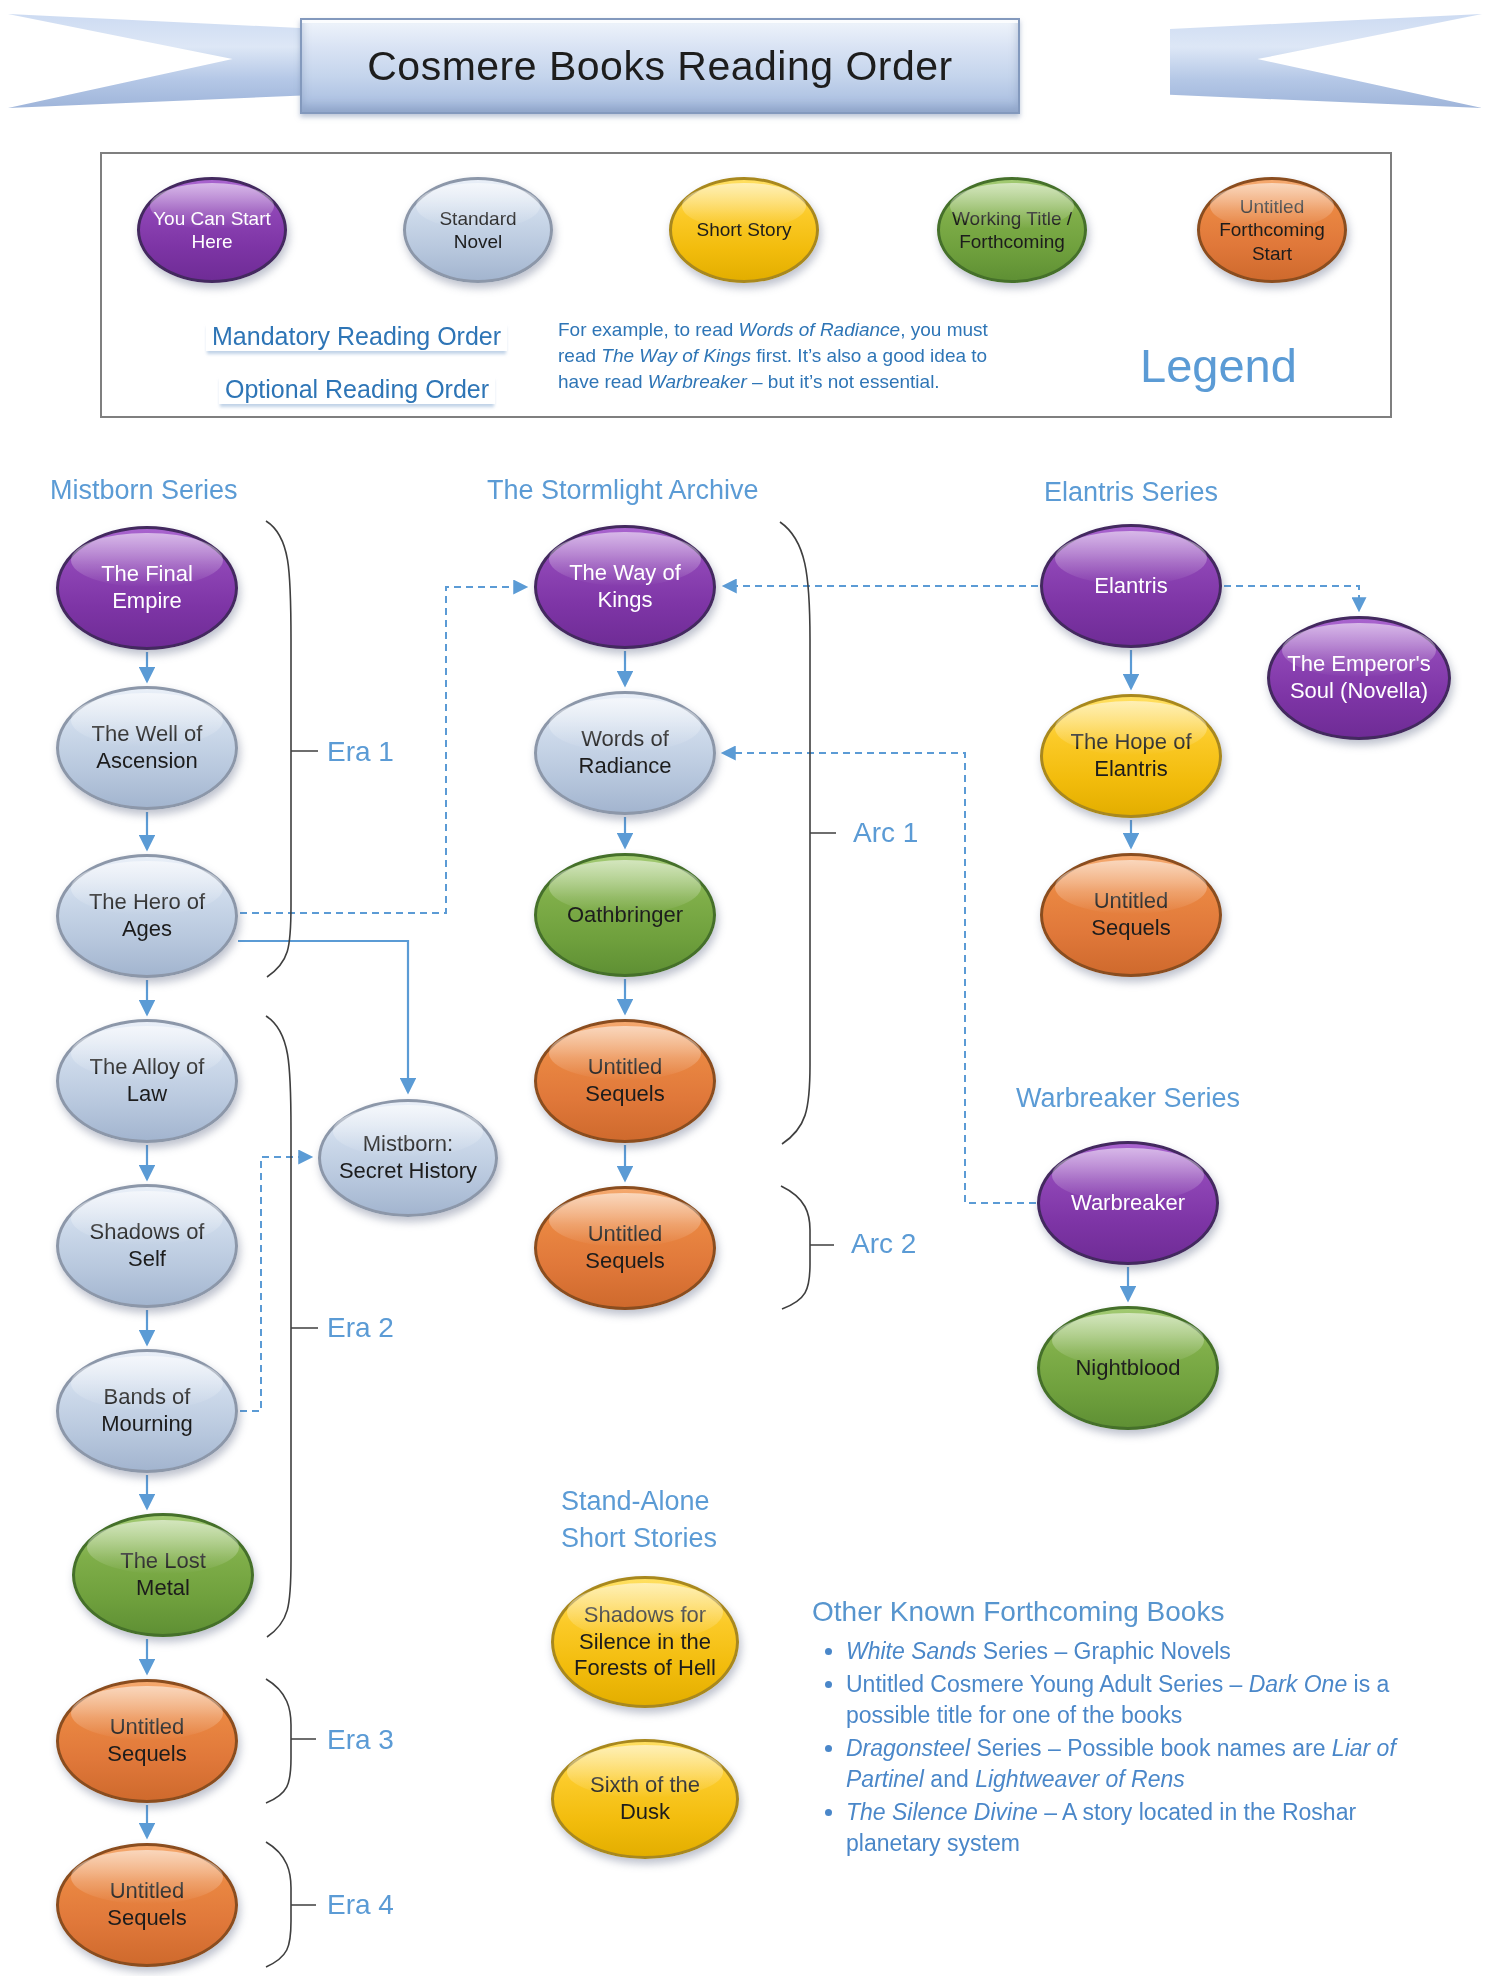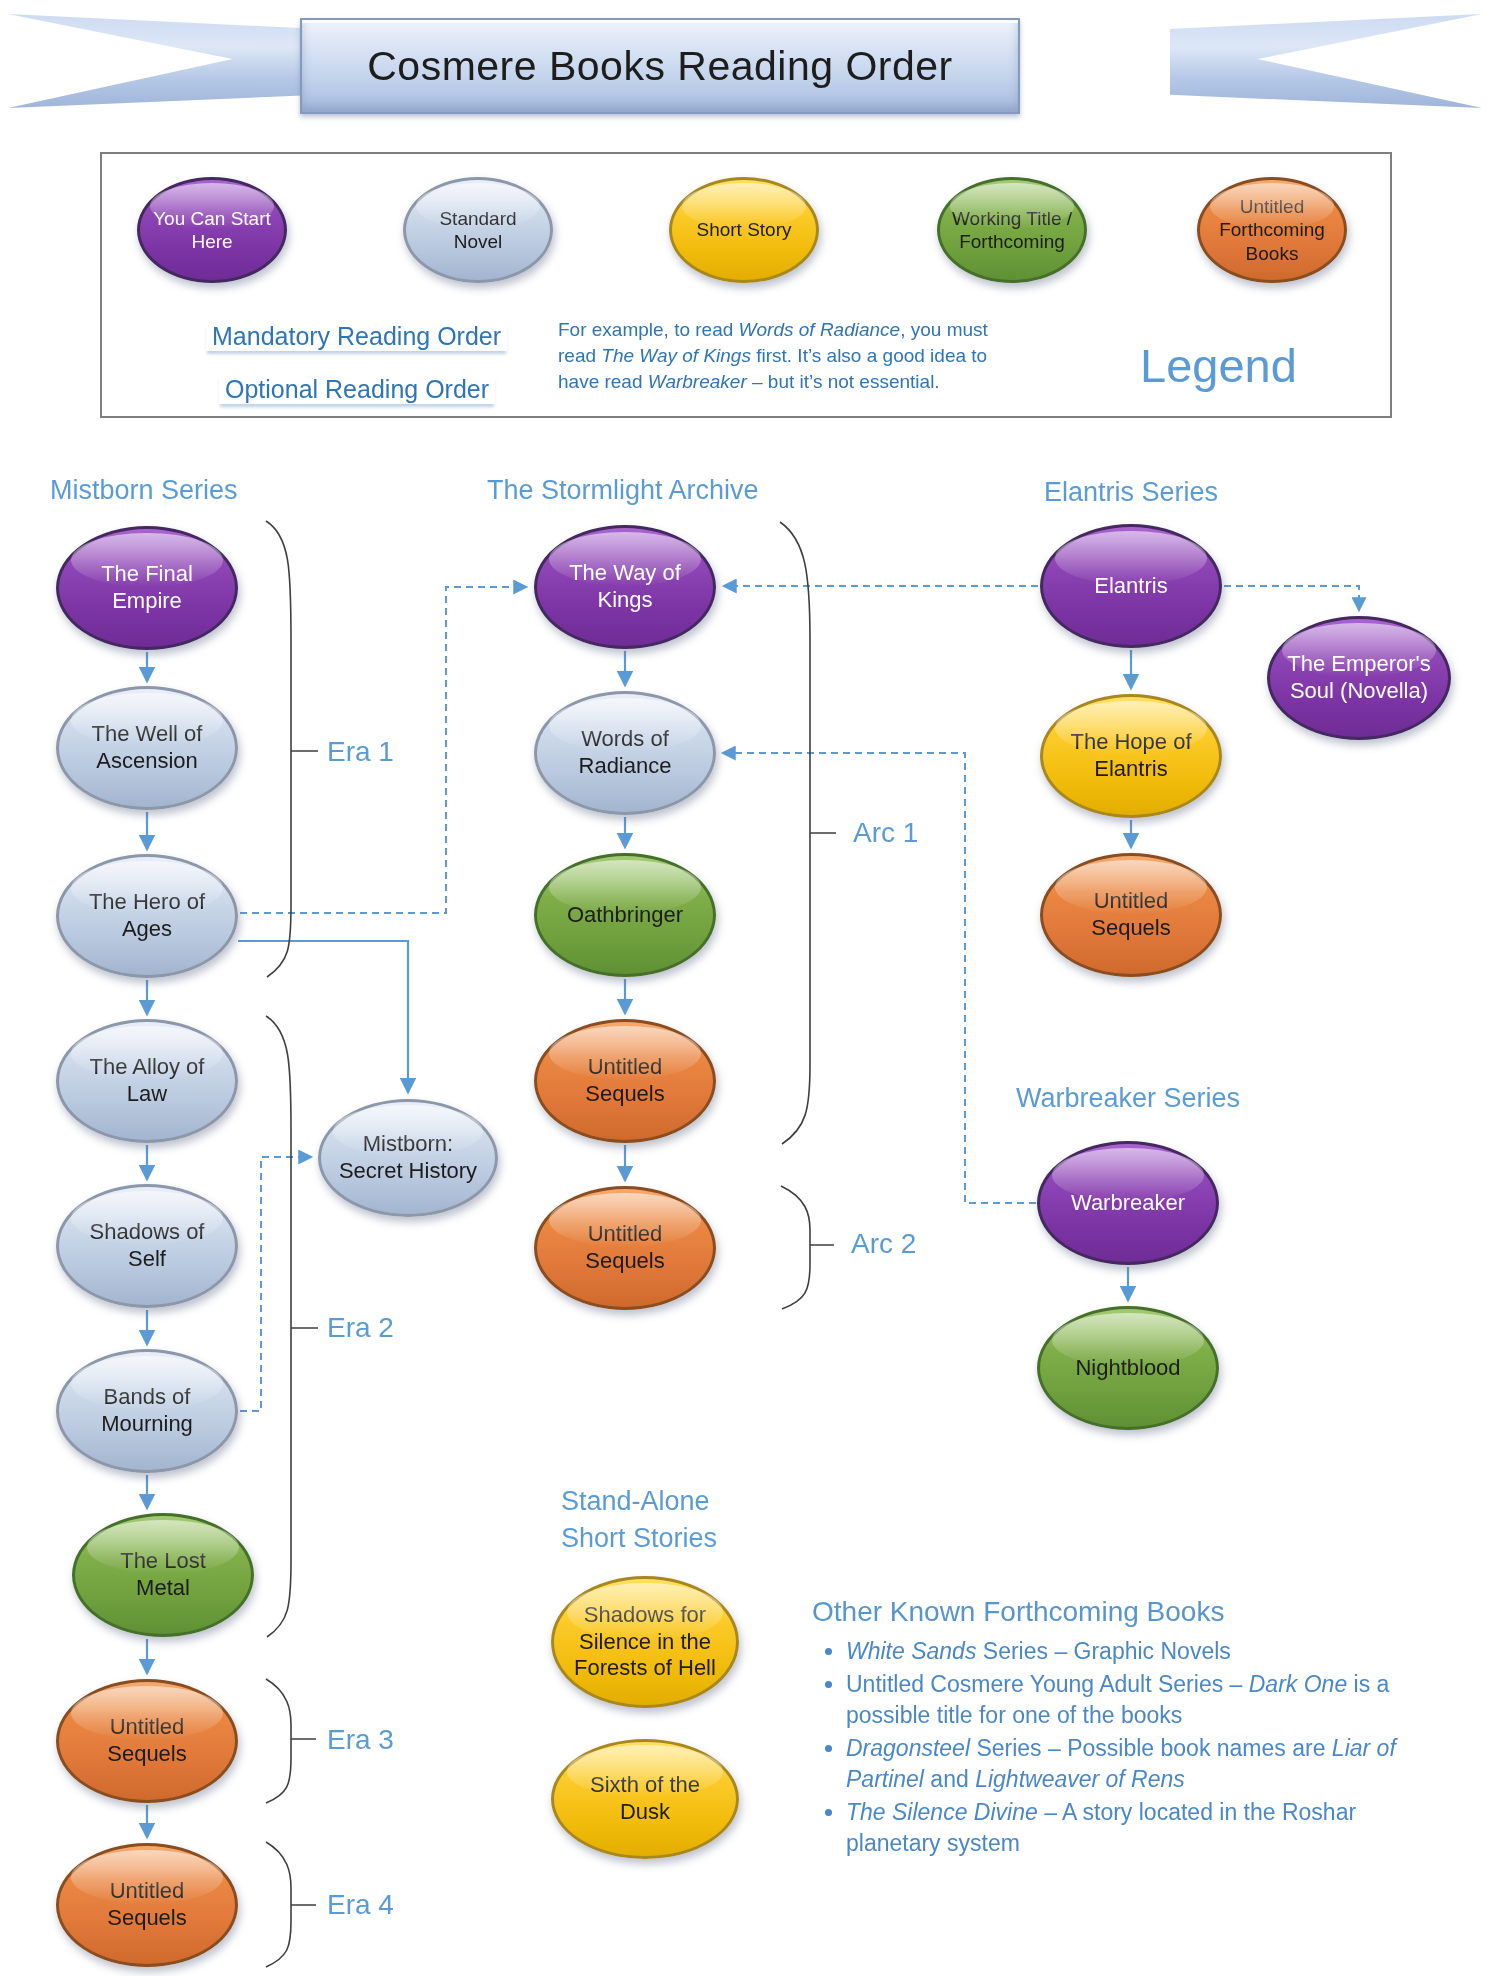--- a/index.html
+++ b/index.html
@@ -107,21 +107,21 @@
       <path d="M780,522 C806,540 810,575 810,640 L810,1065 C810,1110 806,1128 782,1144 M810,833 L836,833"></path>
       <path d="M781,1186 C806,1198 810,1214 810,1230 L810,1264 C810,1290 806,1300 782,1309 M810,1245 L834,1245"></path>
     </g>
   </svg>
 
   <div class="legend-box"></div>
   <div class="node t-start legend-node" style="left:137px;top:177px;width:150px;height:106px;">You Can Start Here</div>
   <div class="node t-novel legend-node" style="left:403px;top:177px;width:150px;height:106px;">Standard Novel</div>
   <div class="node t-short legend-node" style="left:669px;top:177px;width:150px;height:106px;">Short Story</div>
   <div class="node t-working legend-node" style="left:937px;top:177px;width:150px;height:106px;">Working Title / Forthcoming</div>
-  <div class="node t-forthcoming legend-node" style="left:1197px;top:177px;width:150px;height:106px;">Untitled Forthcoming Books</div>
+  <div class="node t-forthcoming legend-node" style="left:1197px;top:177px;width:150px;height:106px;">Untitled Forthcoming Start</div>
   <div class="line-label" style="left:206px;top:322px;">Mandatory Reading Order</div>
   <div class="line-label" style="left:219px;top:375px;">Optional Reading Order</div>
   <div class="example-text"><span>For example, to read </span><em>Words of Radiance</em><span>, you must read </span><em>The Way of Kings</em><span> first. It’s also a good idea to have read </span><em>Warbreaker</em><span> – but it’s not essential.</span></div>
   <div class="legend-word">Legend</div>
 
   <div class="section-title" style="left:50px;top:475px;">Mistborn Series</div>
   <div class="section-title" style="left:487px;top:475px;">The Stormlight Archive</div>
   <div class="section-title" style="left:1044px;top:477px;">Elantris Series</div>
   <div class="section-title" style="left:1016px;top:1083px;">Warbreaker Series</div>
   <div class="section-title" style="left:561px;top:1483px;line-height:37px;">

